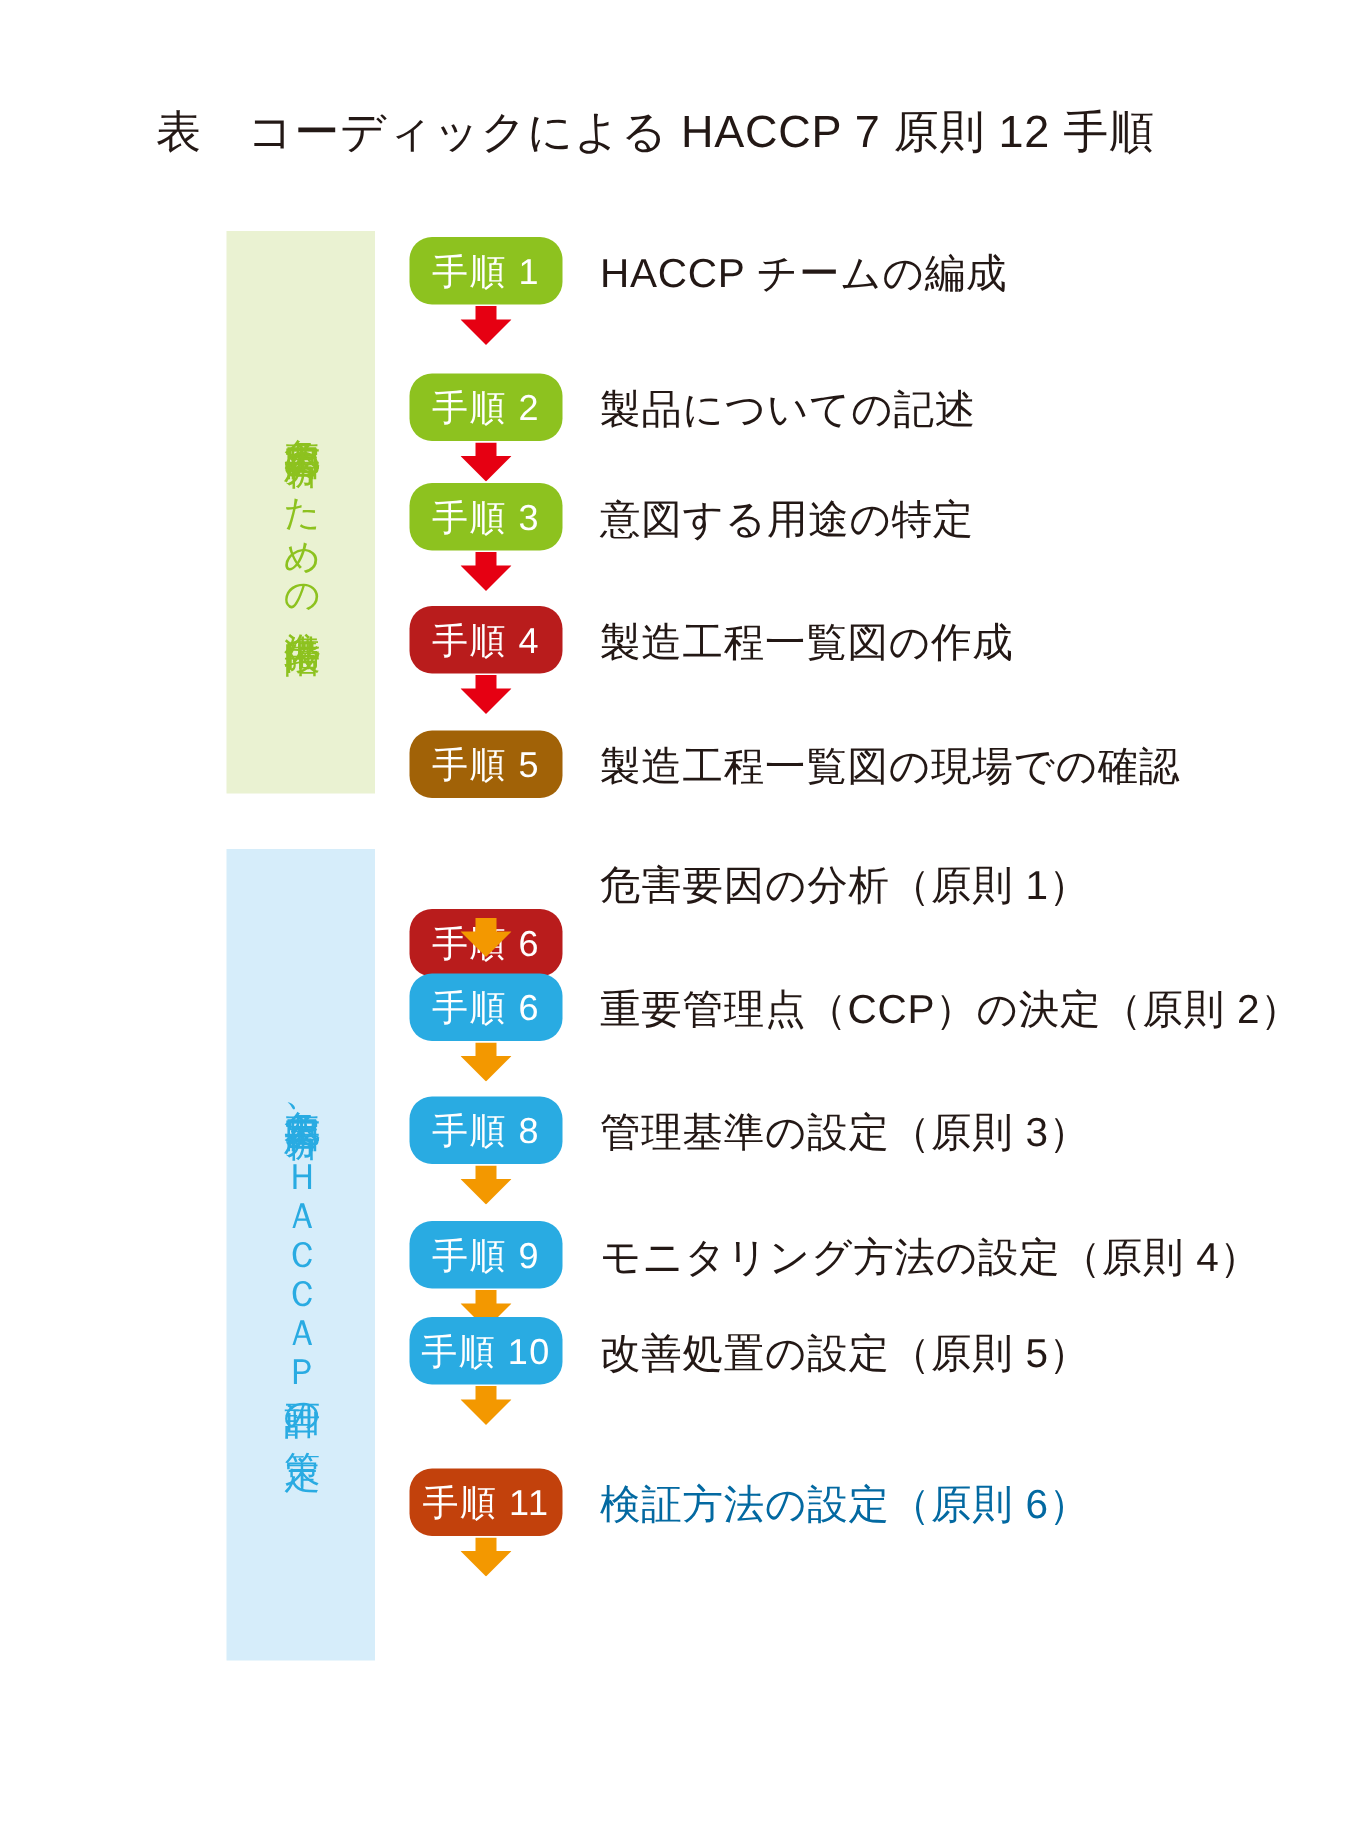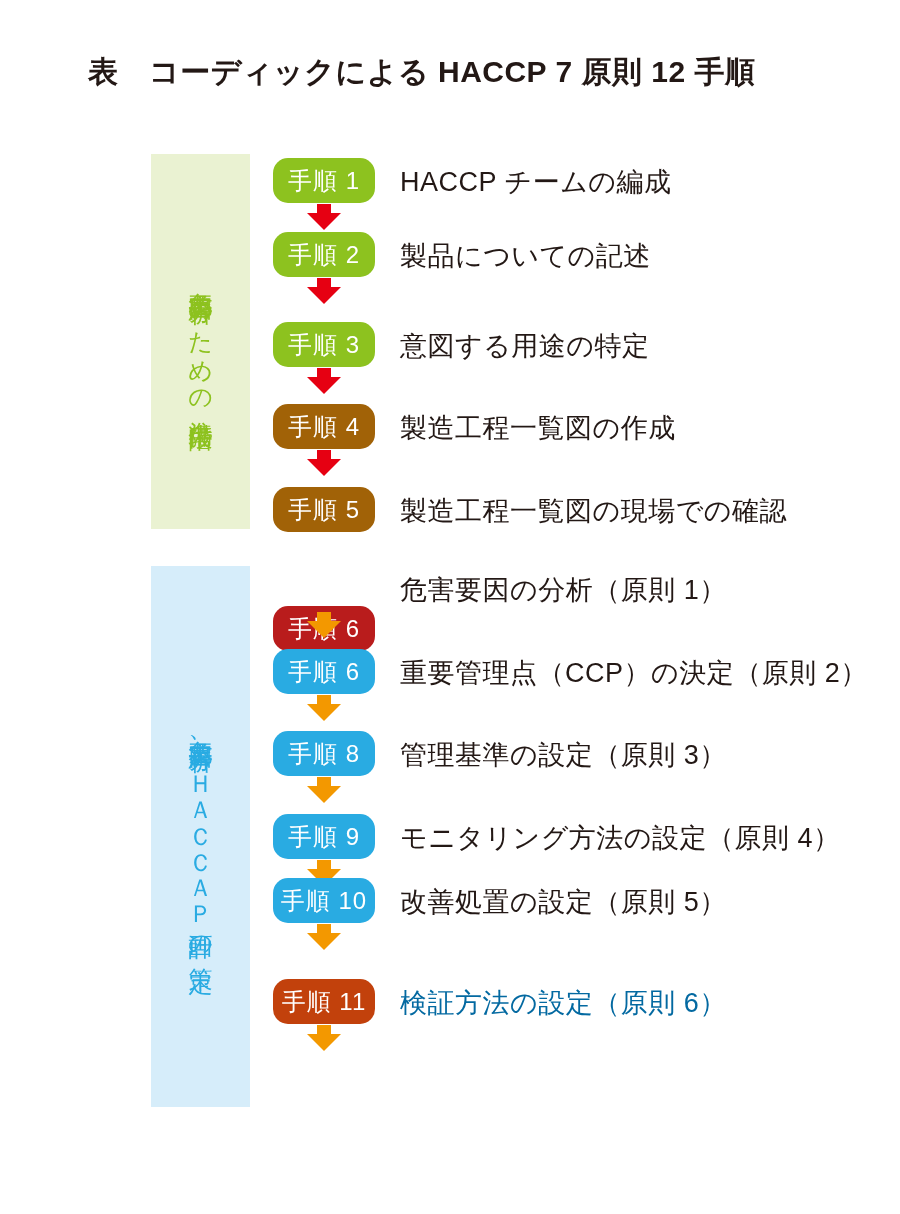--- a/index.html
+++ b/index.html
@@ -1,22 +1,22 @@
 <!DOCTYPE html>
 <html lang="ja"><head>
 <meta charset="utf-8">
 <style>
   html, body { margin:0; padding:0; }
   .page {
     position:relative; width:900px; height:1214px; background:#ffffff;
     font-family:"Liberation Sans","DejaVu Sans",sans-serif; overflow:hidden;
   }
   .title {
-    position:absolute; left:88px; top:52px; margin:0;
-    font-size:30px; font-weight:bold; letter-spacing:0.5px; white-space:nowrap;
+    position:absolute; left:88px; top:52px; margin:16px;
+    font-size:30px; font-weight:normal; letter-spacing:0.5px; white-space:nowrap;
   }
   .band {
     position:absolute; left:151px; width:99px;
     display:flex; align-items:center; justify-content:center;
   }
   .band-green { top:154px; height:375px; }
   .band-blue  { top:566px; height:541px; }
   .band-label {
     writing-mode:vertical-rl; text-orientation:upright;
     font-size:24px; letter-spacing:2px; font-weight:500; line-height:1;
@@ -50,38 +50,38 @@
   </div>
 
   <div class="row" style="top:158px">
     <div class="badge" style="background: rgb(141, 194, 31);">手順 1</div>
     <div class="step-label" style="color: rgb(35, 24, 21);">HACCP チームの編成</div>
     <svg class="arrow" viewBox="0 0 34 26">
       <polygon points="10,0 24,0 24,9 34,9 17,26 0,9 10,9" fill="#e60012"></polygon>
     </svg>
   </div>
 
-  <div class="row" style="top:232px">
+  <div class="row" style="top:249px">
     <div class="badge" style="background: rgb(141, 194, 31);">手順 2</div>
     <div class="step-label" style="color: rgb(35, 24, 21);">製品についての記述</div>
     <svg class="arrow" viewBox="0 0 34 26">
       <polygon points="10,0 24,0 24,9 34,9 17,26 0,9 10,9" fill="#e60012"></polygon>
     </svg>
   </div>
 
   <div class="row" style="top:322px">
     <div class="badge" style="background: rgb(141, 194, 31);">手順 3</div>
     <div class="step-label" style="color: rgb(35, 24, 21);">意図する用途の特定</div>
     <svg class="arrow" viewBox="0 0 34 26">
       <polygon points="10,0 24,0 24,9 34,9 17,26 0,9 10,9" fill="#e60012"></polygon>
     </svg>
   </div>
 
   <div class="row" style="top:404px">
-    <div class="badge" style="background: #a16207;">手順 4</div>
+    <div class="badge" style="background: #b91c1c;">手順 4</div>
     <div class="step-label" style="color: rgb(35, 24, 21);">製造工程一覧図の作成</div>
     <svg class="arrow" viewBox="0 0 34 26">
       <polygon points="10,0 24,0 24,9 34,9 17,26 0,9 10,9" fill="#e60012"></polygon>
     </svg>
   </div>
 
   <div class="row" style="top:487px">
     <div class="badge" style="background: #a16207;">手順 5</div>
     <div class="step-label" style="color: rgb(35, 24, 21);">製造工程一覧図の現場での確認</div>
   </div>

